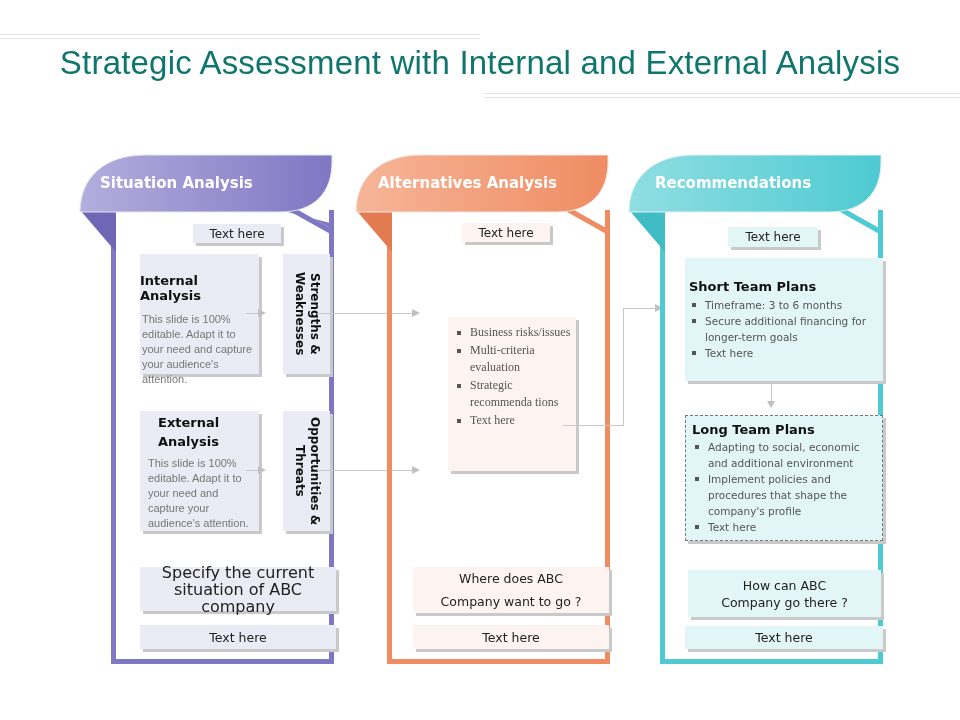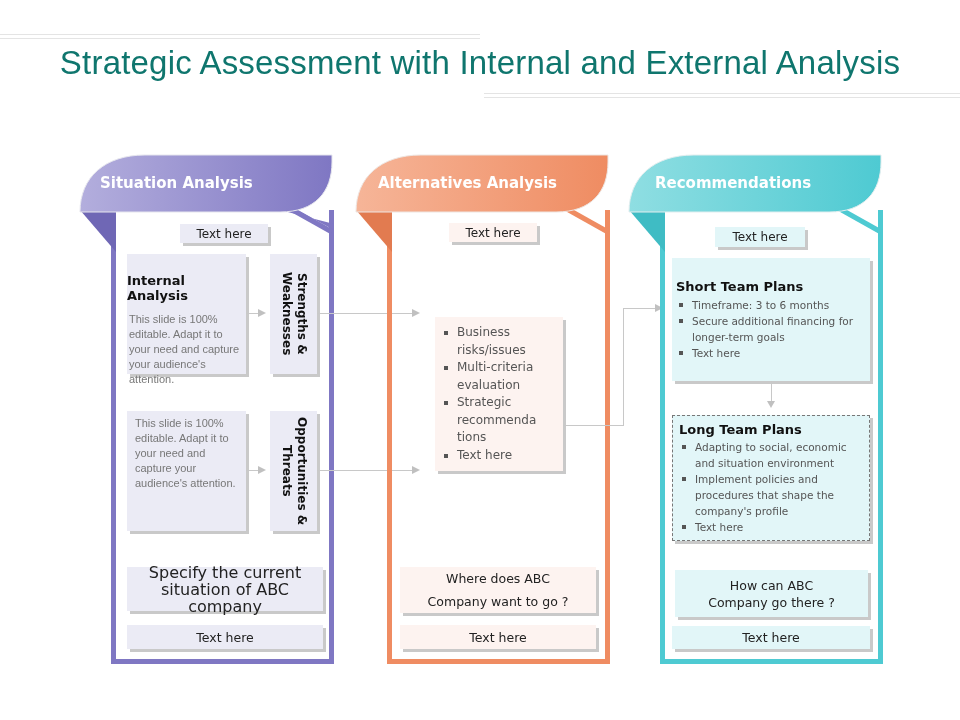--- a/index.html
+++ b/index.html
@@ -7,35 +7,35 @@
          font-family:"Liberation Sans", sans-serif; color:#222; }
   .deco-line { position:absolute; height:1px; background:#e4e4e4; }
   .title { position:absolute; left:0; width:960px; top:44px; text-align:center;
            font-family:"Liberation Sans", sans-serif; font-size:33px; color:#0f766e; letter-spacing:0.2px; }
 
   .col-frame { position:absolute; border-style:solid; border-width:5px; border-top:none; box-sizing:border-box; }
   .col-svg { position:absolute; }
   .head-label { position:absolute; color:#fff; font-weight:bold; font-size:15px; text-align:left;
                 font-family:"DejaVu Sans", sans-serif; }
 
-  .box { position:absolute; box-sizing:border-box; box-shadow:3px 3px 0 #c9c9c9; font-family:"DejaVu Sans", sans-serif; }
+  .box { position:absolute; box-sizing:border-box; box-shadow:3px 3px 0 #c9c9c9; font-family:"DejaVu Sans", sans-serif;margin-left:13px; }
   .lbl { display:flex; align-items:center; justify-content:center; text-align:center; font-size:12px; color:#222; }
   .p-box { background:#ebebf5; }
   .o-box { background:#fdf3f0; }
   .t-box { background:#e2f6f8; }
 
   .heading { font-weight:bold; font-size:13px; color:#111; }
   .body-grey { font-family:"Liberation Sans", sans-serif; font-size:11px; color:#777; text-align:left; line-height:15px; }
 
   .vert { writing-mode:vertical-rl; font-weight:bold; font-size:12px; color:#111; display:flex; align-items:center; justify-content:center; text-align:center; line-height:15px; }
 
   ul.bl { list-style:none; margin:0; padding:0; }
   ul.bl li { position:relative; padding-left:16px; color:#555; }
   ul.bl li::before { content:""; position:absolute; left:3px; width:4px; height:4px; background:#555; }
-  .bl-mid li { font-size:12px; line-height:17.5px; }
+  .bl-mid li { font-size:12px; line-height:17.5px;font-family:Liberation Serif, serif; }
   .bl-mid li::before { top:7px; }
   .bl-sm li { font-size:10.5px; line-height:16px; }
   .bl-sm li::before { top:6px; }
 
   .conn { position:absolute; background:#c8c8c8; }
   .arrowhead { position:absolute; width:0; height:0; }
 </style>
 </head>
 <body>
 
@@ -63,20 +63,21 @@
 
 <div class="box p-box lbl" style="left:180px;top:224px;width:88px;height:19px;font-size:12px;">Text here</div>
 
 <div class="box p-box" style="left:127px;top:254px;width:119px;height:120px;">
   <div class="heading" style="margin-top:19px;">Internal Analysis</div>
   <div class="body-grey" style="margin-top:9px;padding:0 2px;">This slide is 100% editable. Adapt it to your need and capture your audience's attention.</div>
 </div>
 <div class="box p-box vert" style="left:270px;top:254px;width:47px;height:120px;">Strengths &amp; Weaknesses</div>
 
 <div class="box p-box" style="left:127px;top:411px;width:119px;height:120px;">
+  <div class="heading" style="margin-top:2px;padding:0 18px;line-height:19px;">External Analysis</div>
   <div class="body-grey" style="margin-top:5px;padding:0 8px;">This slide is 100% editable. Adapt it to your need and capture your audience's attention.</div>
 </div>
 <div class="box p-box vert" style="left:270px;top:411px;width:47px;height:120px;">Opportunities &amp; Threats</div>
 
 <div class="box p-box lbl" style="left:127px;top:567px;width:196px;height:44px;padding:0 18px;line-height:17px;font-size:16px;">Specify the current situation of ABC company</div>
 <div class="box p-box lbl" style="left:127px;top:625px;width:196px;height:24px;font-size:12.5px;">Text here</div>
 
 <div class="conn" style="left:246px;top:313px;width:14px;height:1px;"></div>
 <div class="arrowhead" style="left:258px;top:309px;border-left:8px solid #c0c0c0;border-top:4px solid transparent;border-bottom:4px solid transparent;"></div>
 <div class="conn" style="left:246px;top:470px;width:14px;height:1px;"></div>
@@ -144,20 +145,20 @@
     <li>Text here</li>
   </ul>
 </div>
 
 <div class="conn" style="left:771px;top:381px;width:1px;height:22px;"></div>
 <div class="arrowhead" style="left:767px;top:401px;border-top:7px solid #c0c0c0;border-left:4px solid transparent;border-right:4px solid transparent;"></div>
 
 <div class="box t-box" style="left:672px;top:415px;width:198px;height:126px;padding:0 6px;border:1px dashed #777;">
   <div class="heading" style="margin-top:6px;margin-bottom:2px;">Long Team Plans</div>
   <ul class="bl bl-sm">
-    <li>Adapting to social, economic and situation environment</li>
+    <li>Adapting to social, economic and additional environment</li>
     <li>Implement policies and procedures that shape the company's profile</li>
     <li>Text here</li>
   </ul>
 </div>
 
 <div class="box t-box lbl" style="left:675px;top:570px;width:193px;height:47px;padding:0 24px;line-height:17px;font-size:12.5px;">How can ABC Company go there ?</div>
 <div class="box t-box lbl" style="left:672px;top:626px;width:198px;height:23px;font-size:12.5px;">Text here</div>
 
 </body></html>

